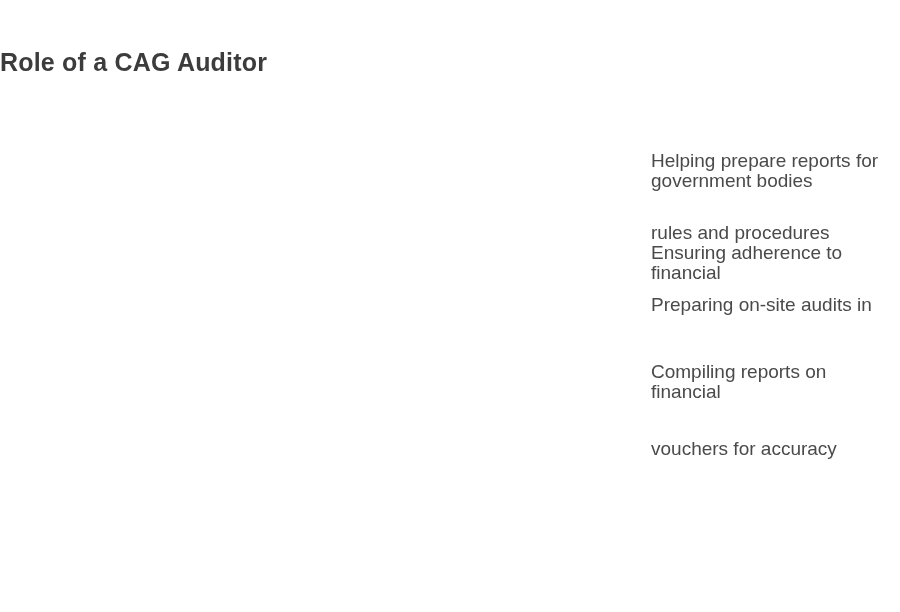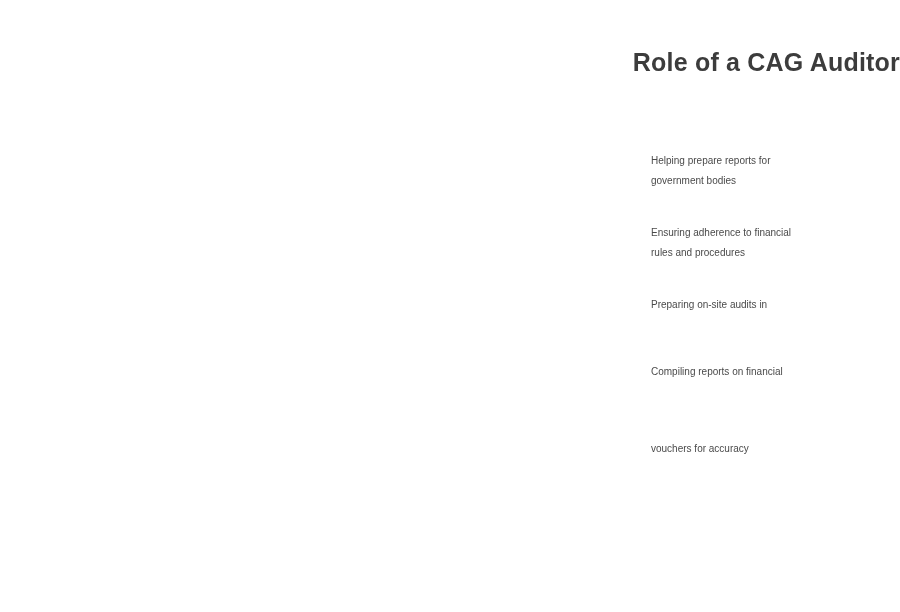--- a/index.html
+++ b/index.html
@@ -13,21 +13,21 @@
     font-family: "Liberation Sans", sans-serif;
     overflow: hidden;
     position: relative;
   }
 
   #page-title {
     position: absolute;
     top: 48px;
     left: 0;
     width: 900px;
-    text-align: right;
+    text-align: left;
     font-size: 25px;
     font-weight: bold;
     color: #3c3c3c;
     letter-spacing: 0.2px;
   }
 
   
   #arc-graphic {
     position: absolute;
     left: 0;
@@ -46,21 +46,21 @@
     line-height: 23px;
     width: 165px;
     letter-spacing: 0.1px;
   }
 
   
   .desc {
     position: absolute;
     left: 651px;
     color: #4a4a4a;
-    font-size: 10px;
+    font-size: 19px;
     line-height: 20px;
     width: 232px;
   }
 </style>
 </head>
 <body>
 
 <div id="page-title">Role of a CAG Auditor</div>
 
 <svg id="arc-graphic" viewBox="0 0 900 612">
@@ -87,22 +87,22 @@
   <div>Examining</div>
   <div>Financial</div>
   <div>Records</div>
 </div>
 
 <div class="desc" style="top:151px;">
   <div>Helping prepare reports for</div>
   <div>government bodies</div>
 </div>
 <div class="desc" style="top:223px;">
+  <div>rules and procedures</div>
   <div>Ensuring adherence to financial</div>
-  <div>rules and procedures</div>
 </div>
 <div class="desc" style="top:295px;">
   <div>Preparing on-site audits in</div>
 </div>
 <div class="desc" style="top:362px;">
   <div>Compiling reports on financial</div>
 </div>
 <div class="desc" style="top:439px;">
   <div>vouchers for accuracy</div>
 </div>

